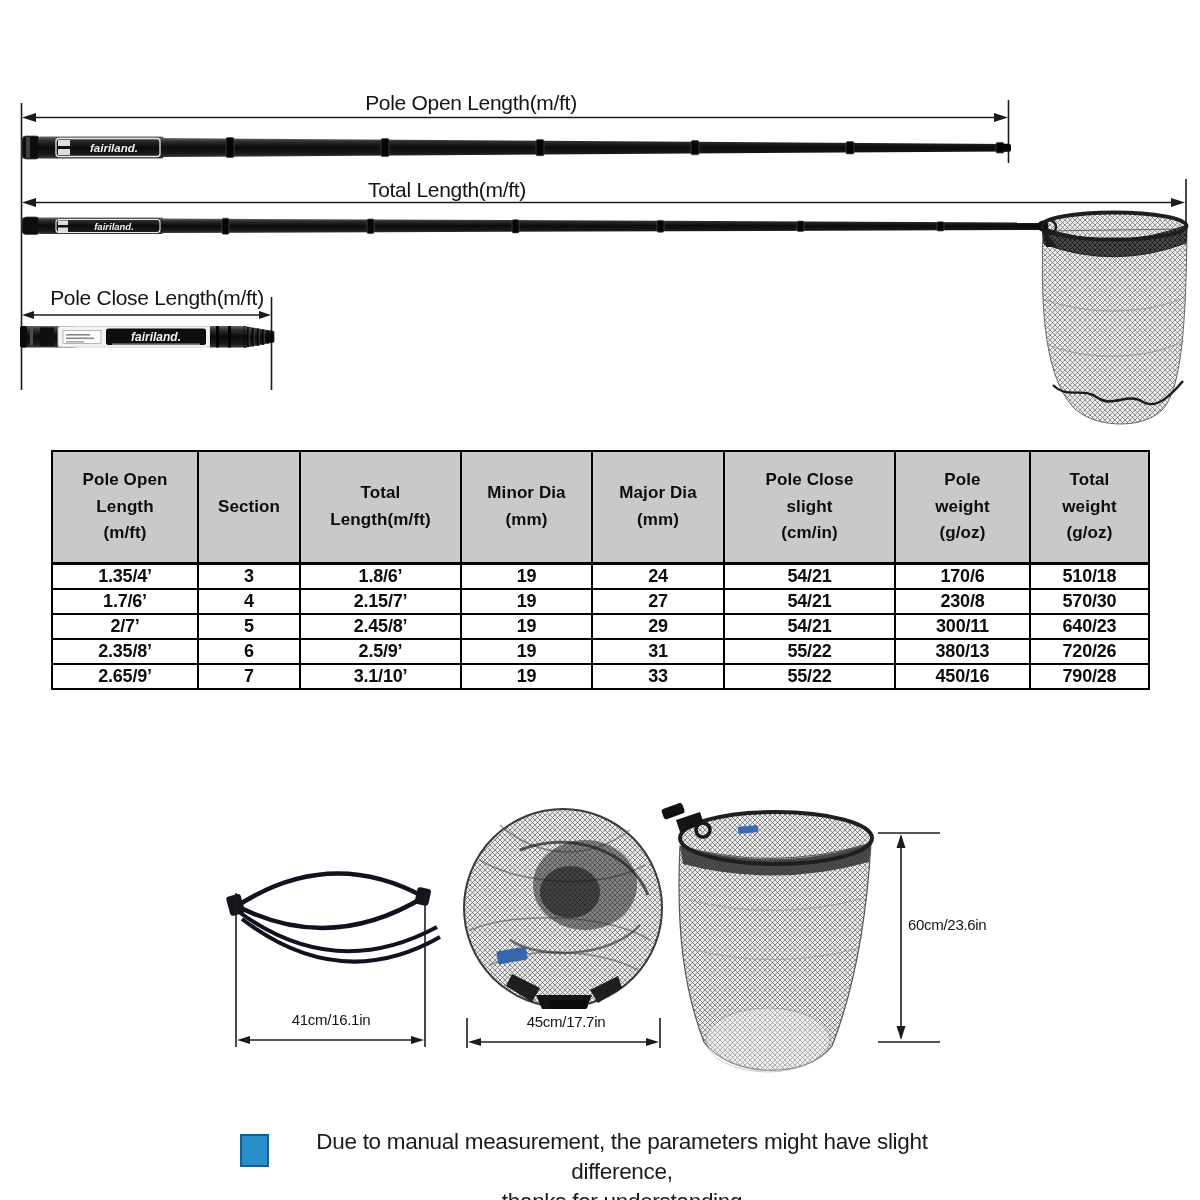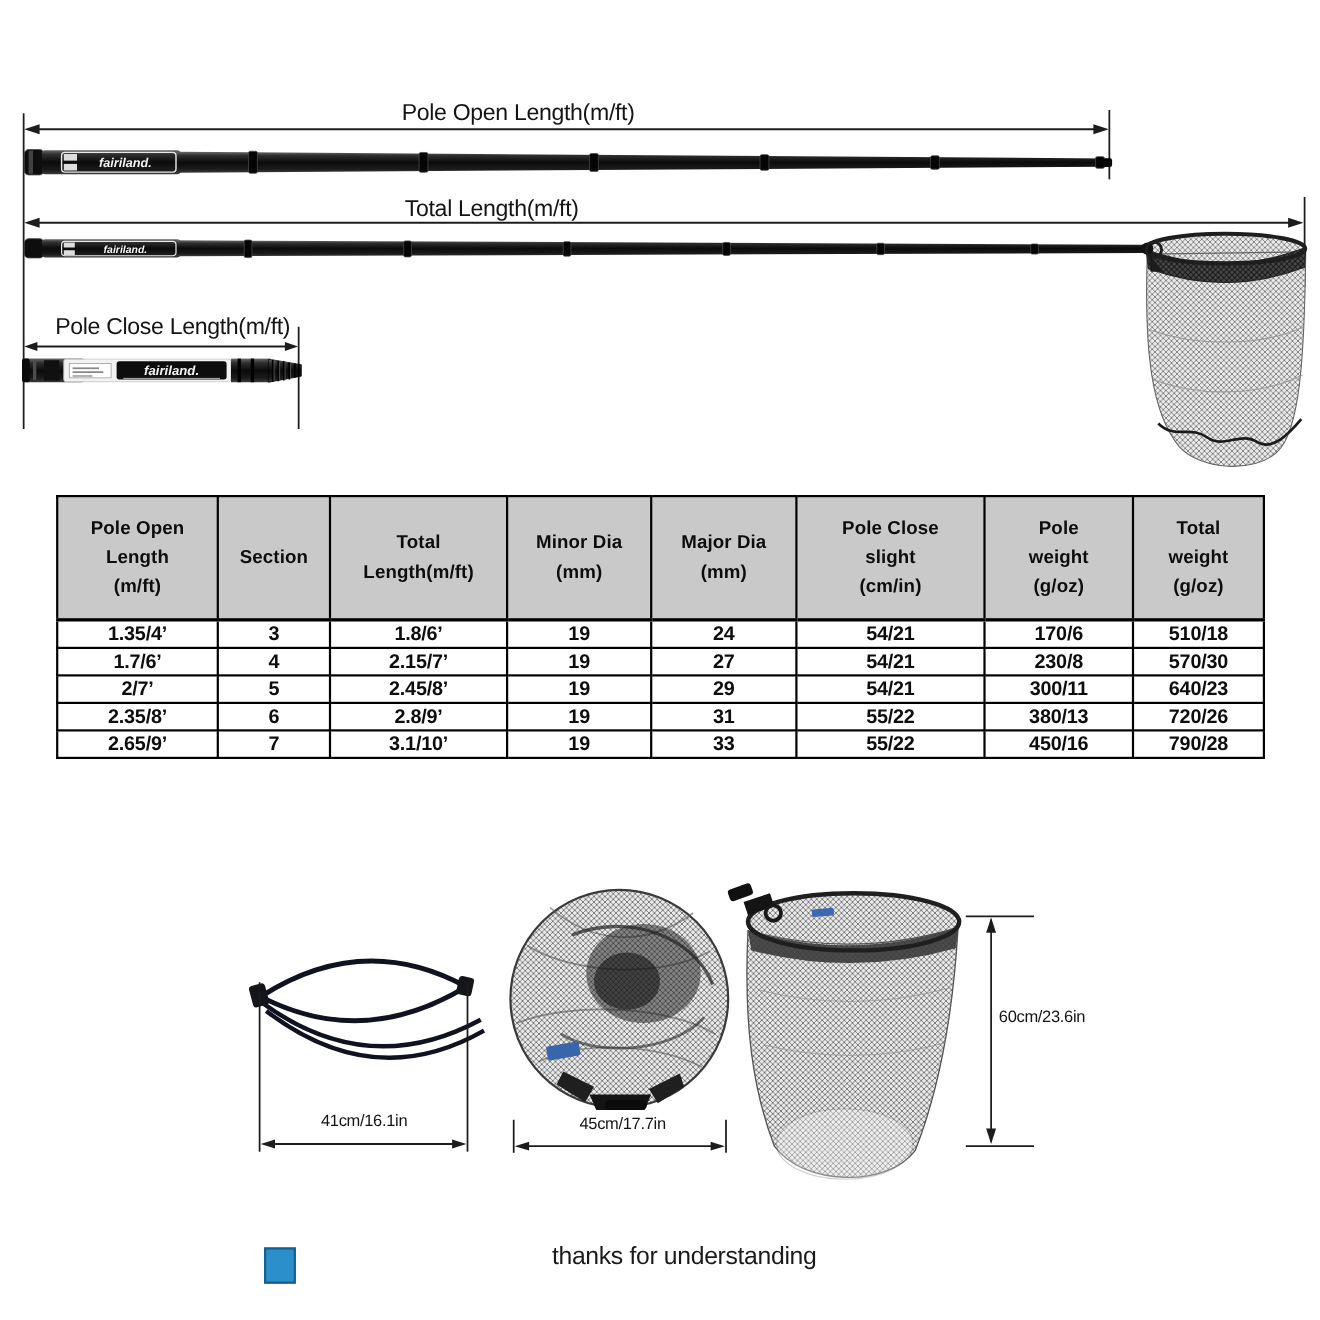--- a/index.html
+++ b/index.html
@@ -202,21 +202,21 @@
           <td>2.45/8’</td>
           <td>19</td>
           <td>29</td>
           <td>54/21</td>
           <td>300/11</td>
           <td>640/23</td>
         </tr>
         <tr>
           <td>2.35/8’</td>
           <td>6</td>
-          <td>2.8/9’</td>
+          <td>2.5/9’</td>
           <td>19</td>
           <td>31</td>
           <td>55/22</td>
           <td>380/13</td>
           <td>720/26</td>
         </tr>
         <tr>
           <td>2.65/9’</td>
           <td>7</td>
           <td>3.1/10’</td>
@@ -298,16 +298,17 @@
       <polygon points="901,250 896.5,236 905.5,236" stroke="none"></polygon>
     </g>
   </svg>
 
   <div class="dim-label lg ctr" style="left:331px;top:1012px">41cm/16.1in</div>
   <div class="dim-label lg ctr" style="left:566px;top:1014px">45cm/17.7in</div>
   <div class="dim-label lg" style="left:908px;top:917px">60cm/23.6in</div>
 
   <div class="footer-square"></div>
   <div class="footer-note">
+    <div>Due to manual measurement, the parameters might have slight difference,</div>
     <div>thanks for understanding</div>
   </div>
 
 </div>
 
 </body></html>

